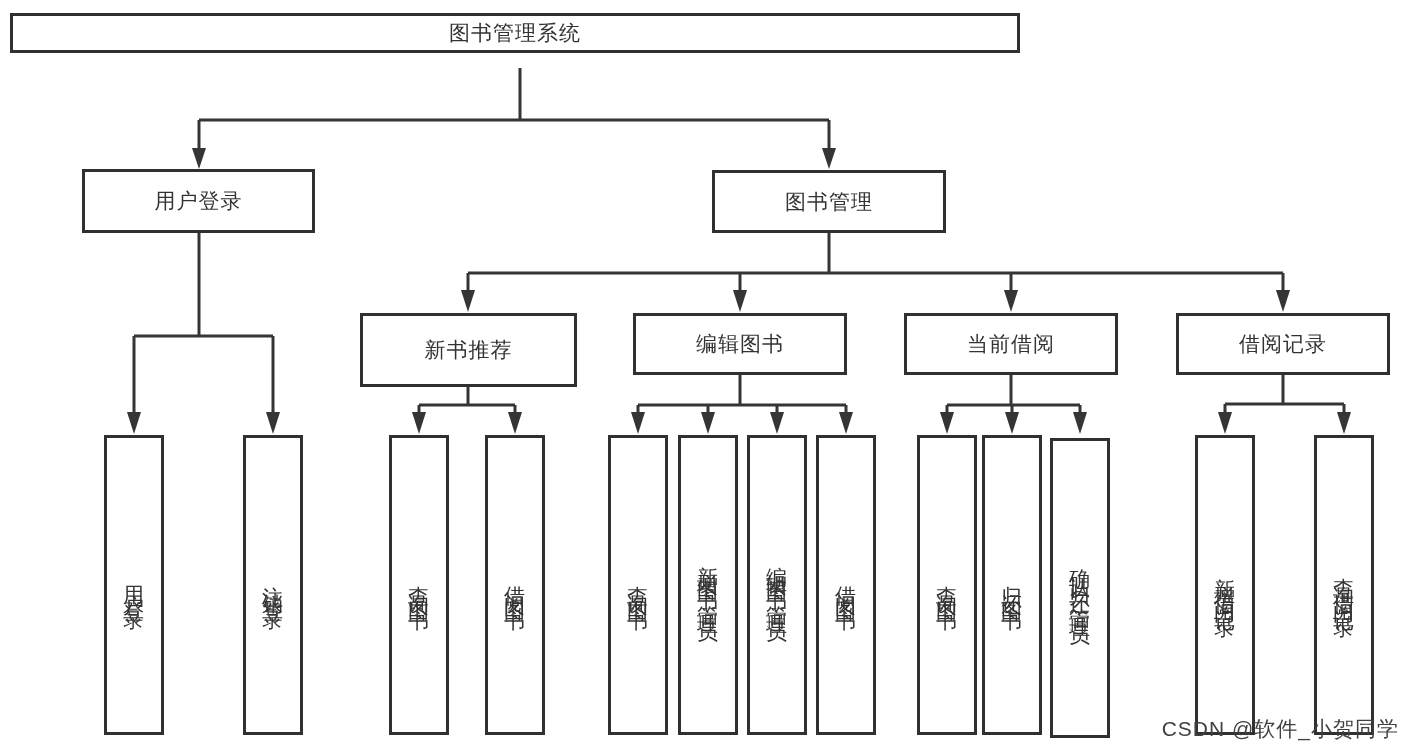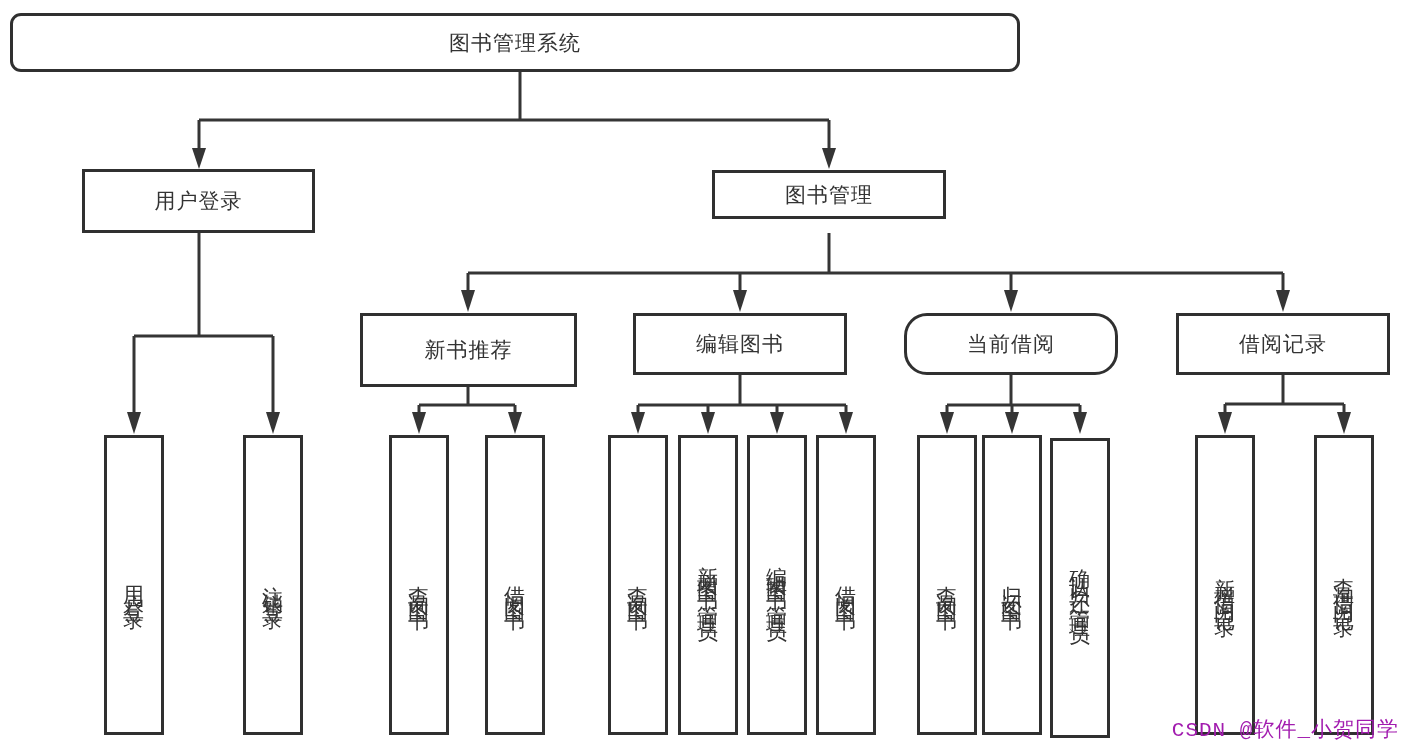--- a/index.html
+++ b/index.html
@@ -41,25 +41,24 @@
     font-size: 21px;
     letter-spacing: 8px;
     line-height: 1;
     white-space: nowrap;
   }
   .watermark {
     position: absolute;
     right: 6px;
     bottom: 4px;
     font-size: 21px;
-    color: #a21caf;
+    color: #404040;
     letter-spacing: 1px;
     white-space: nowrap;
     z-index: 5;
-    font-family: Liberation Mono, monospace;
   }
 </style>
 </head>
 <body>
 
 <div class="stage">
 
   <svg class="wires" width="1405" height="747" viewBox="0 0 1405 747">
 
     <g stroke="#353535" stroke-width="3" fill="none">
@@ -143,38 +142,38 @@
       <path d="M1225,404 H1344"></path>
       <path d="M1225,404 V414"></path>
       <path d="M1344,404 V414"></path>
     </g>
     <g fill="#353535">
       <polygon points="1218,412 1232,412 1225,434"></polygon>
       <polygon points="1337,412 1351,412 1344,434"></polygon>
     </g>
   </svg>
 
-  <div class="node" style="left:10px; top:13px; width:1010px; height:59px;border-radius:11px;">
+  <div class="node" style="left:10px; top:13px; width:1010px; height:40px;">
     <span class="label-h">图书管理系统</span>
   </div>
 
   <div class="node" style="left:82px; top:169px; width:233px; height:64px;">
     <span class="label-h">用户登录</span>
   </div>
-  <div class="node" style="left:712px; top:170px; width:234px; height:49px;">
+  <div class="node" style="left:712px; top:170px; width:234px; height:63px;">
     <span class="label-h">图书管理</span>
   </div>
 
   <div class="node" style="left:360px; top:313px; width:217px; height:74px;">
     <span class="label-h">新书推荐</span>
   </div>
   <div class="node" style="left:633px; top:313px; width:214px; height:62px;">
     <span class="label-h">编辑图书</span>
   </div>
-  <div class="node" style="left:904px; top:313px; width:214px; height:62px;border-radius:23px;">
+  <div class="node" style="left:904px; top:313px; width:214px; height:62px;">
     <span class="label-h">当前借阅</span>
   </div>
   <div class="node" style="left:1176px; top:313px; width:214px; height:62px;">
     <span class="label-h">借阅记录</span>
   </div>
 
   <div class="node" style="left:104px; top:435px; width:60px; height:300px;">
     <span class="label-v">用户登录</span>
   </div>
   <div class="node" style="left:243px; top:435px; width:60px; height:300px;">

